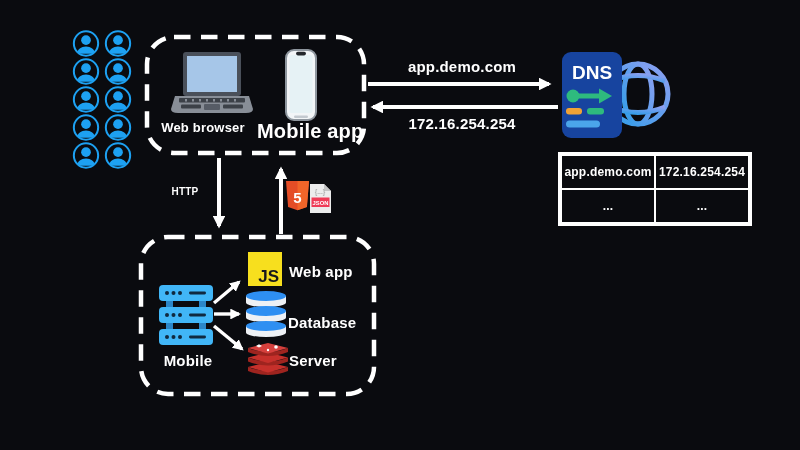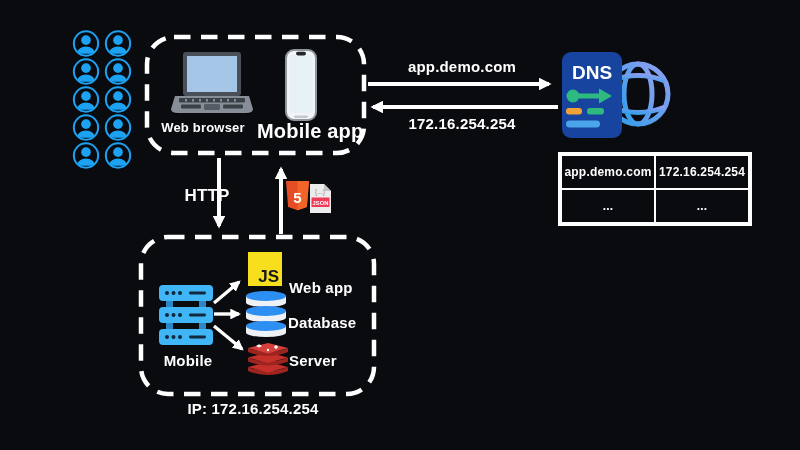--- a/index.html
+++ b/index.html
@@ -157,21 +157,21 @@
   <span class="label center" style="left:390px;top:58px;width:144px">app.demo.com</span>
   <span class="label center" style="left:390px;top:115px;width:144px">172.16.254.254</span>
 
   <div class="dns-table">
     <div class="cell">app.demo.com</div>
     <div class="cell">172.16.254.254</div>
     <div class="cell">...</div>
     <div class="cell">...</div>
   </div>
 
-  <span class="label center" style="left:184px;top:186px;width:46px;font-size:17px">HTTP</span>
+  <span class="label center" style="left:162px;top:186px;width:46px;font-size:10px">HTTP</span>
 
   <svg class="abs" style="left:286px;top:181px" width="23" height="31" viewBox="0 0 23 31">
     <path d="M0,0 H23 L20.9,26 L11.5,29.3 L2.1,26 Z" fill="#e44d26"></path>
     <path d="M11.5,0 H23 L20.9,26 L11.5,29.3 Z" fill="#f16529"></path>
     <text x="11.5" y="21.5" text-anchor="middle" font-family="Liberation Sans, sans-serif" font-size="15" font-weight="700" fill="#ffffff">5</text>
   </svg>
 
   <svg class="abs" style="left:309px;top:184px" width="23" height="29" viewBox="0 0 23 29">
     <path d="M1,0 H15 L22,7 V29 H1 Z" fill="#ececec"></path>
     <path d="M15,0 L22,7 H15 Z" fill="#c4c4c4"></path>
@@ -237,18 +237,17 @@
       <path d="M1,5 L21,0 L41,5 L21,10.5 Z" fill="#d5403d"></path>
       <path d="M12,1.2 L15,2.9 L12,4.6 L9,2.9 Z" fill="#ffffff"></path>
       <circle cx="29" cy="4" r="1.8" fill="#ffffff"></circle>
       <circle cx="21" cy="7" r="1.2" fill="#ffffff"></circle>
     </g>
   </svg>
 
   <span class="label center" style="left:150px;top:120px;width:106px;font-size:13px">Web browser</span>
   <span class="label center" style="left:257px;top:120px;width:88px;font-size:20px">Mobile app</span>
   <span class="label center" style="left:150px;top:352px;width:76px">Mobile</span>
-  <span class="label" style="left:289px;top:279px">Web app</span>
+  <span class="label" style="left:289px;top:263px">Web app</span>
   <span class="label" style="left:288px;top:314px">Database</span>
   <span class="label" style="left:289px;top:352px">Server</span>
-  <span class="label center" style="left:153px;top:400px;width:200px">IP: 172.16.254.254</span>
 
 </div>
 
 </body></html>

